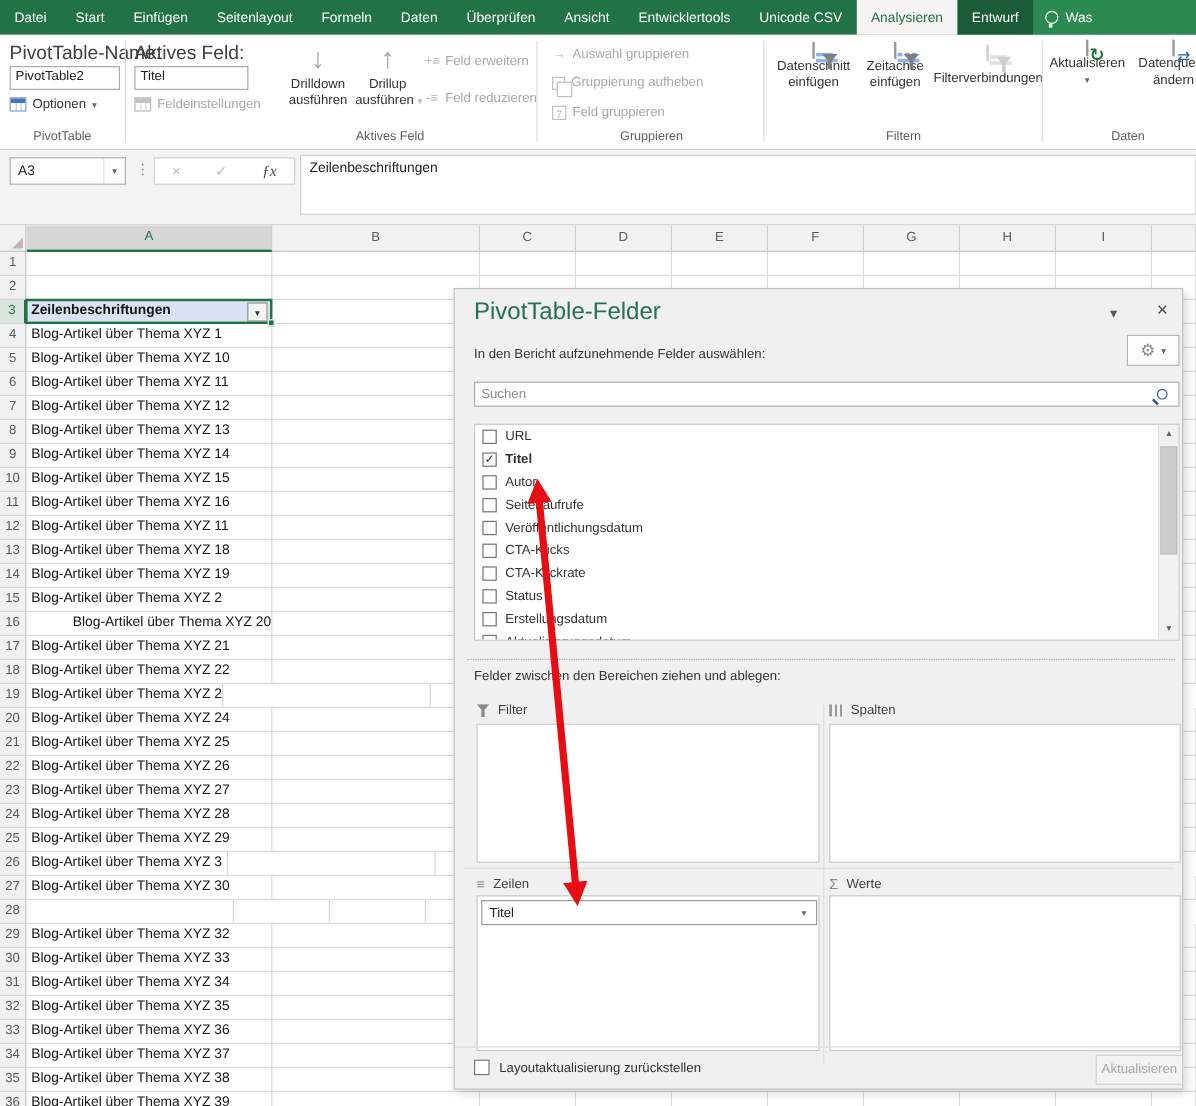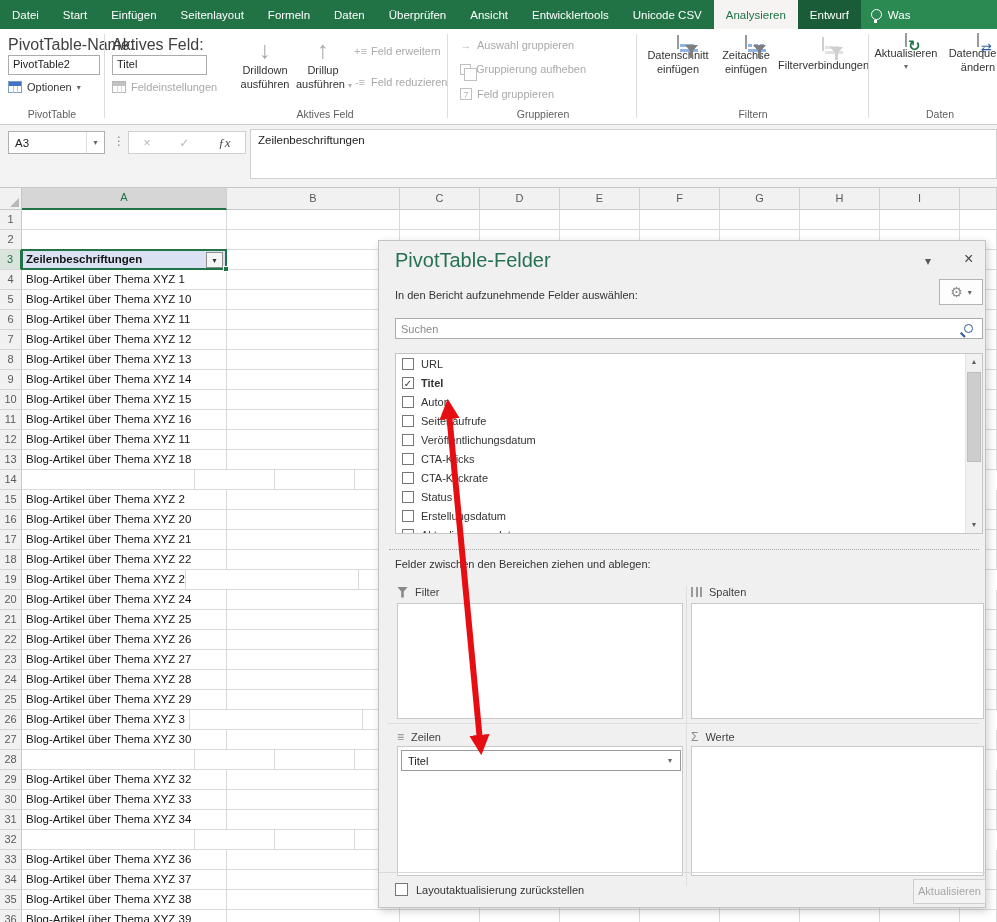--- a/index.html
+++ b/index.html
@@ -424,20 +424,21 @@
         <div class="gcell" style="width: 80px;"></div>
         <div class="gcell" style="width: 80px;"></div>
         <div class="gcell" style="width: 80px;"></div>
         <div class="gcell" style="width: 80px;"></div>
         <div class="gcell" style="width: 80px;"></div>
         <div class="gcell" style="width: 80px;"></div>
         <div class="gcell" style="width: 37px;"></div>
       </div>
       <div class="grow">
         <div class="rowhdr">14</div>
+        <div class="gcell" style="width: 205px;">Blog-Artikel über Thema XYZ 19</div>
         <div class="gcell" style="width: 173px;"></div>
         <div class="gcell" style="width: 80px;"></div>
         <div class="gcell" style="width: 80px;"></div>
         <div class="gcell" style="width: 80px;"></div>
         <div class="gcell" style="width: 80px;"></div>
         <div class="gcell" style="width: 80px;"></div>
         <div class="gcell" style="width: 80px;"></div>
         <div class="gcell" style="width: 80px;"></div>
         <div class="gcell" style="width: 37px;"></div>
       </div>
@@ -449,21 +450,21 @@
         <div class="gcell" style="width: 80px;"></div>
         <div class="gcell" style="width: 80px;"></div>
         <div class="gcell" style="width: 80px;"></div>
         <div class="gcell" style="width: 80px;"></div>
         <div class="gcell" style="width: 80px;"></div>
         <div class="gcell" style="width: 80px;"></div>
         <div class="gcell" style="width: 37px;"></div>
       </div>
       <div class="grow">
         <div class="rowhdr">16</div>
-        <div class="gcell" style="width: 205px;">Blog-Artikel über Thema XYZ 20</div>
+        <div class="gcell" style="width: 205px; text-align: right;">Blog-Artikel über Thema XYZ 20</div>
         <div class="gcell" style="width: 173px;"></div>
         <div class="gcell" style="width: 80px;"></div>
         <div class="gcell" style="width: 80px;"></div>
         <div class="gcell" style="width: 80px;"></div>
         <div class="gcell" style="width: 80px;"></div>
         <div class="gcell" style="width: 80px;"></div>
         <div class="gcell" style="width: 80px;"></div>
         <div class="gcell" style="width: 80px;"></div>
         <div class="gcell" style="width: 37px;"></div>
       </div>
@@ -656,20 +657,21 @@
         <div class="gcell" style="width: 80px;"></div>
         <div class="gcell" style="width: 80px;"></div>
         <div class="gcell" style="width: 80px;"></div>
         <div class="gcell" style="width: 80px;"></div>
         <div class="gcell" style="width: 80px;"></div>
         <div class="gcell" style="width: 80px;"></div>
         <div class="gcell" style="width: 37px;"></div>
       </div>
       <div class="grow">
         <div class="rowhdr">32</div>
+        <div class="gcell" style="width: 205px;">Blog-Artikel über Thema XYZ 35</div>
         <div class="gcell" style="width: 173px;"></div>
         <div class="gcell" style="width: 80px;"></div>
         <div class="gcell" style="width: 80px;"></div>
         <div class="gcell" style="width: 80px;"></div>
         <div class="gcell" style="width: 80px;"></div>
         <div class="gcell" style="width: 80px;"></div>
         <div class="gcell" style="width: 80px;"></div>
         <div class="gcell" style="width: 80px;"></div>
         <div class="gcell" style="width: 37px;"></div>
       </div>

